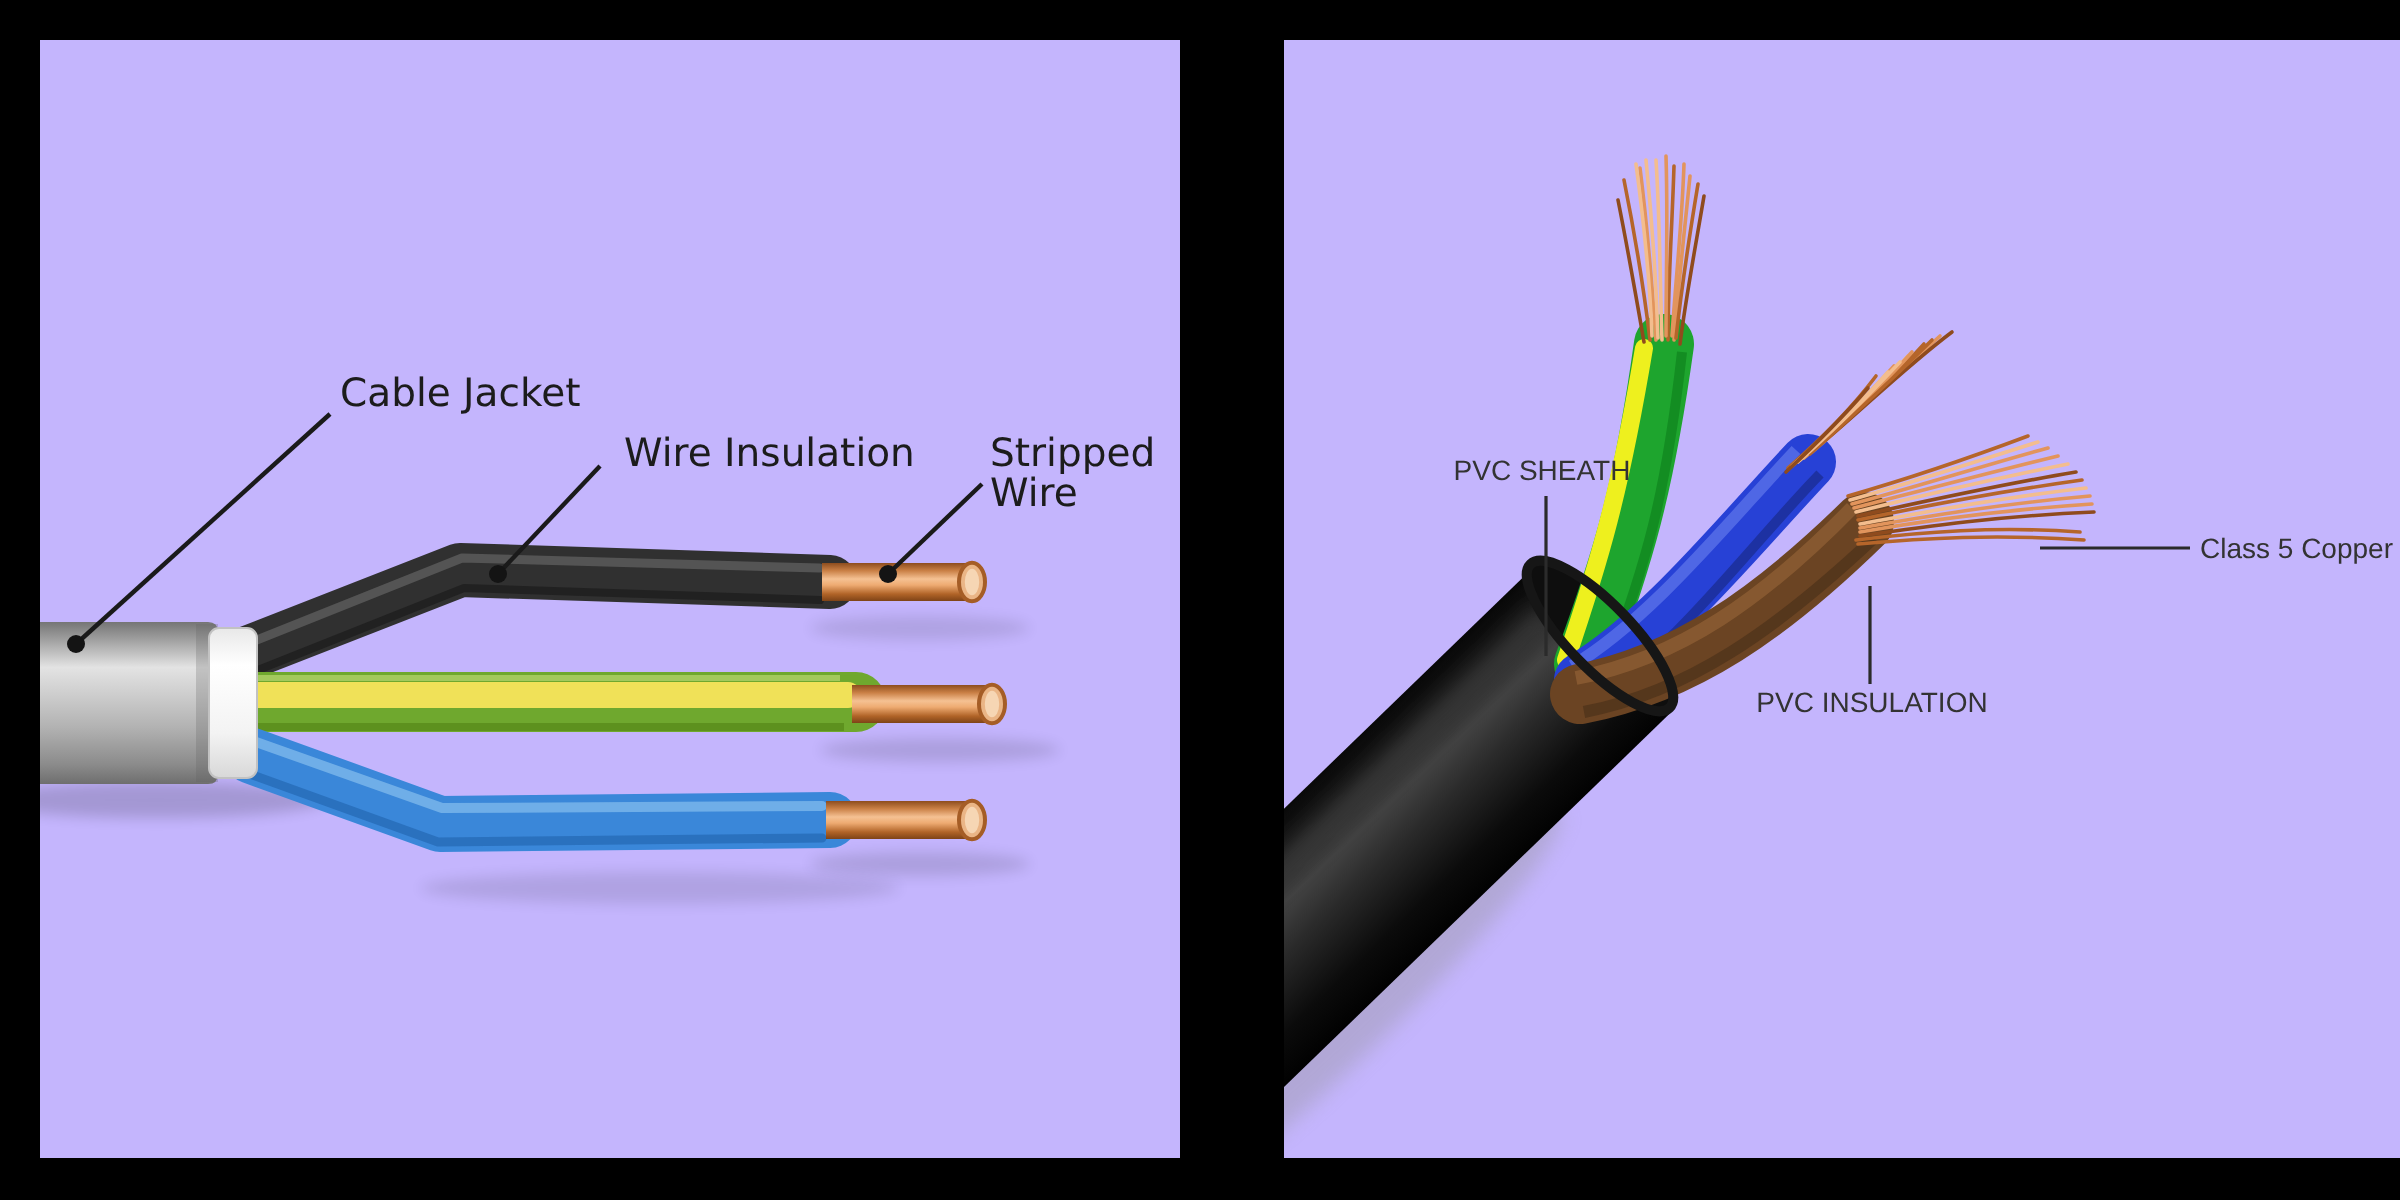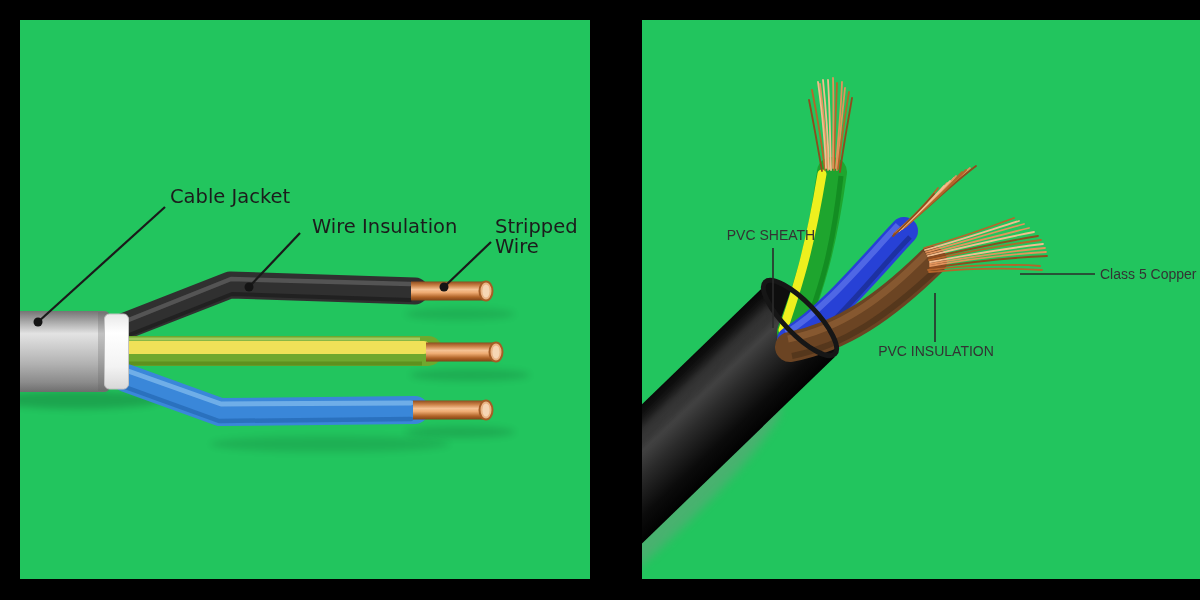--- a/index.html
+++ b/index.html
@@ -1,21 +1,21 @@
 <!DOCTYPE html>
 <html><head>
 <meta charset="utf-8">
 <style>
   html,body{margin:0;padding:0;}
   body{
     width:1200px;height:600px;background:#000;position:relative;overflow:hidden;
     font-family:"Liberation Sans", sans-serif;
   }
   .panel{
-    position:absolute;top:20px;width:570px;height:559px;background:#22c55e;overflow:hidden;text-align:center;
+    position:absolute;top:20px;width:570px;height:559px;background:#c4b5fd;overflow:hidden;text-align:center;
   }
   #left-panel{left:20px;}
   #right-panel{left:642px;}
   svg{display:block;}
   text{user-select:none;}
   .lbl-left{
     font-family:"DejaVu Sans", sans-serif;
     font-size:19.5px;fill:#1c1c1c;
   }
   .lbl-right{

